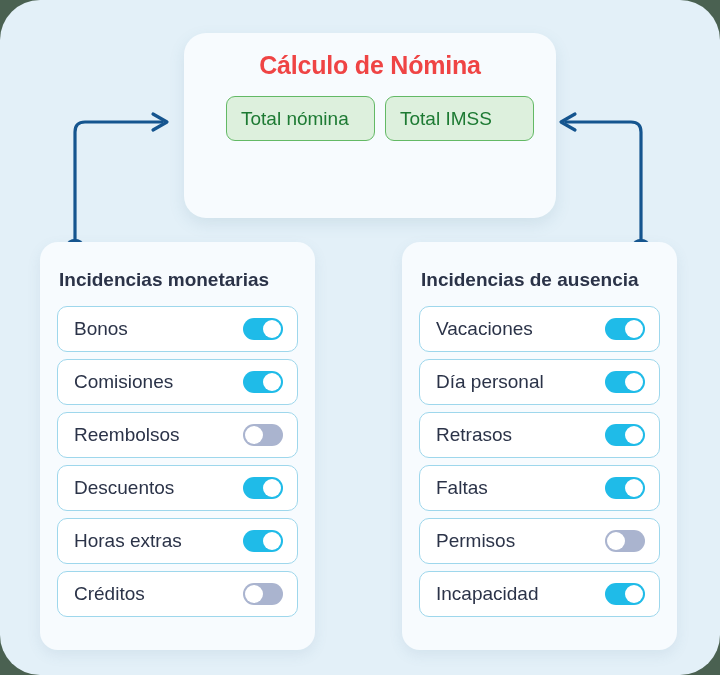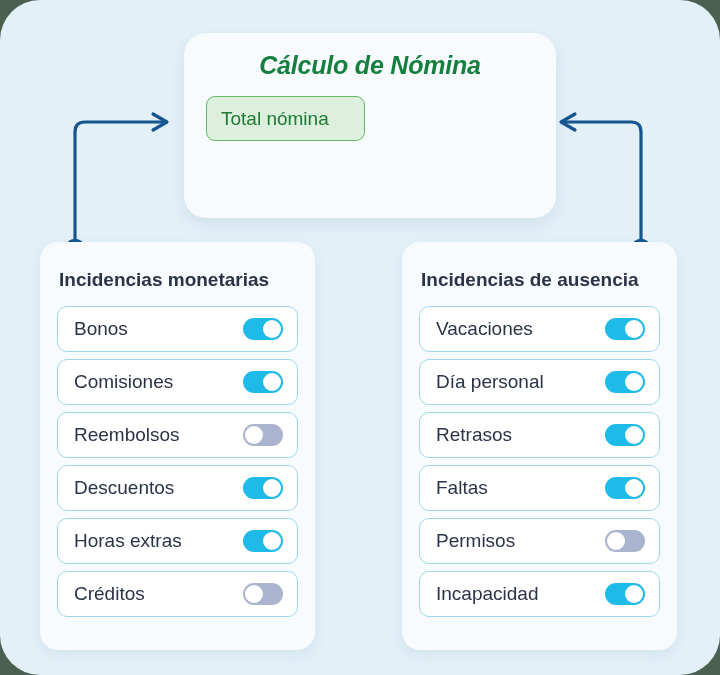--- a/index.html
+++ b/index.html
@@ -40,30 +40,30 @@
     height: 185px;
     background: #f7fbfe;
     border-radius: 22px;
     box-shadow: 0 6px 16px rgba(80,120,150,0.13);
     box-sizing: border-box;
   }
   #card-title {
     text-align: center;
     font-size: 25px;
     font-weight: bold;
-    color: #15803d;
+    color: #ef4444;
     margin-top: 18px;
     letter-spacing: -0.2px;
-    font-style: italic;
   }
   .pill-grid {
     display: grid;
     grid-template-columns: 1fr 1fr;
     gap: 10px 10px;
     padding: 16px 22px 0 22px;
+    margin-left: 20px;
   }
   .pill {
     background: #ddf0dd;
     border: 1.4px solid #63b965;
     border-radius: 9px;
     color: #1d7a33;
     font-size: 19px;
     height: 45px;
     display: flex;
     align-items: center;
@@ -153,20 +153,23 @@
       <ellipse cx="641" cy="244" rx="8" ry="5" fill="#15558f"></ellipse>
     </g>
   </svg>
 
   <div id="top-card">
     <div id="card-title">Cálculo de Nómina</div>
     <div class="pill-grid">
       <div class="pill">
         <span>Total nómina</span>
       </div>
+      <div class="pill">
+        <span>Total IMSS</span>
+      </div>
     </div>
   </div>
 
   <div class="panel" id="panel-monetary">
     <div class="panel-title">Incidencias monetarias</div>
     <div class="rows">
 
       <div class="row">
         <span class="row-label">Bonos</span>
         <span class="toggle on">

